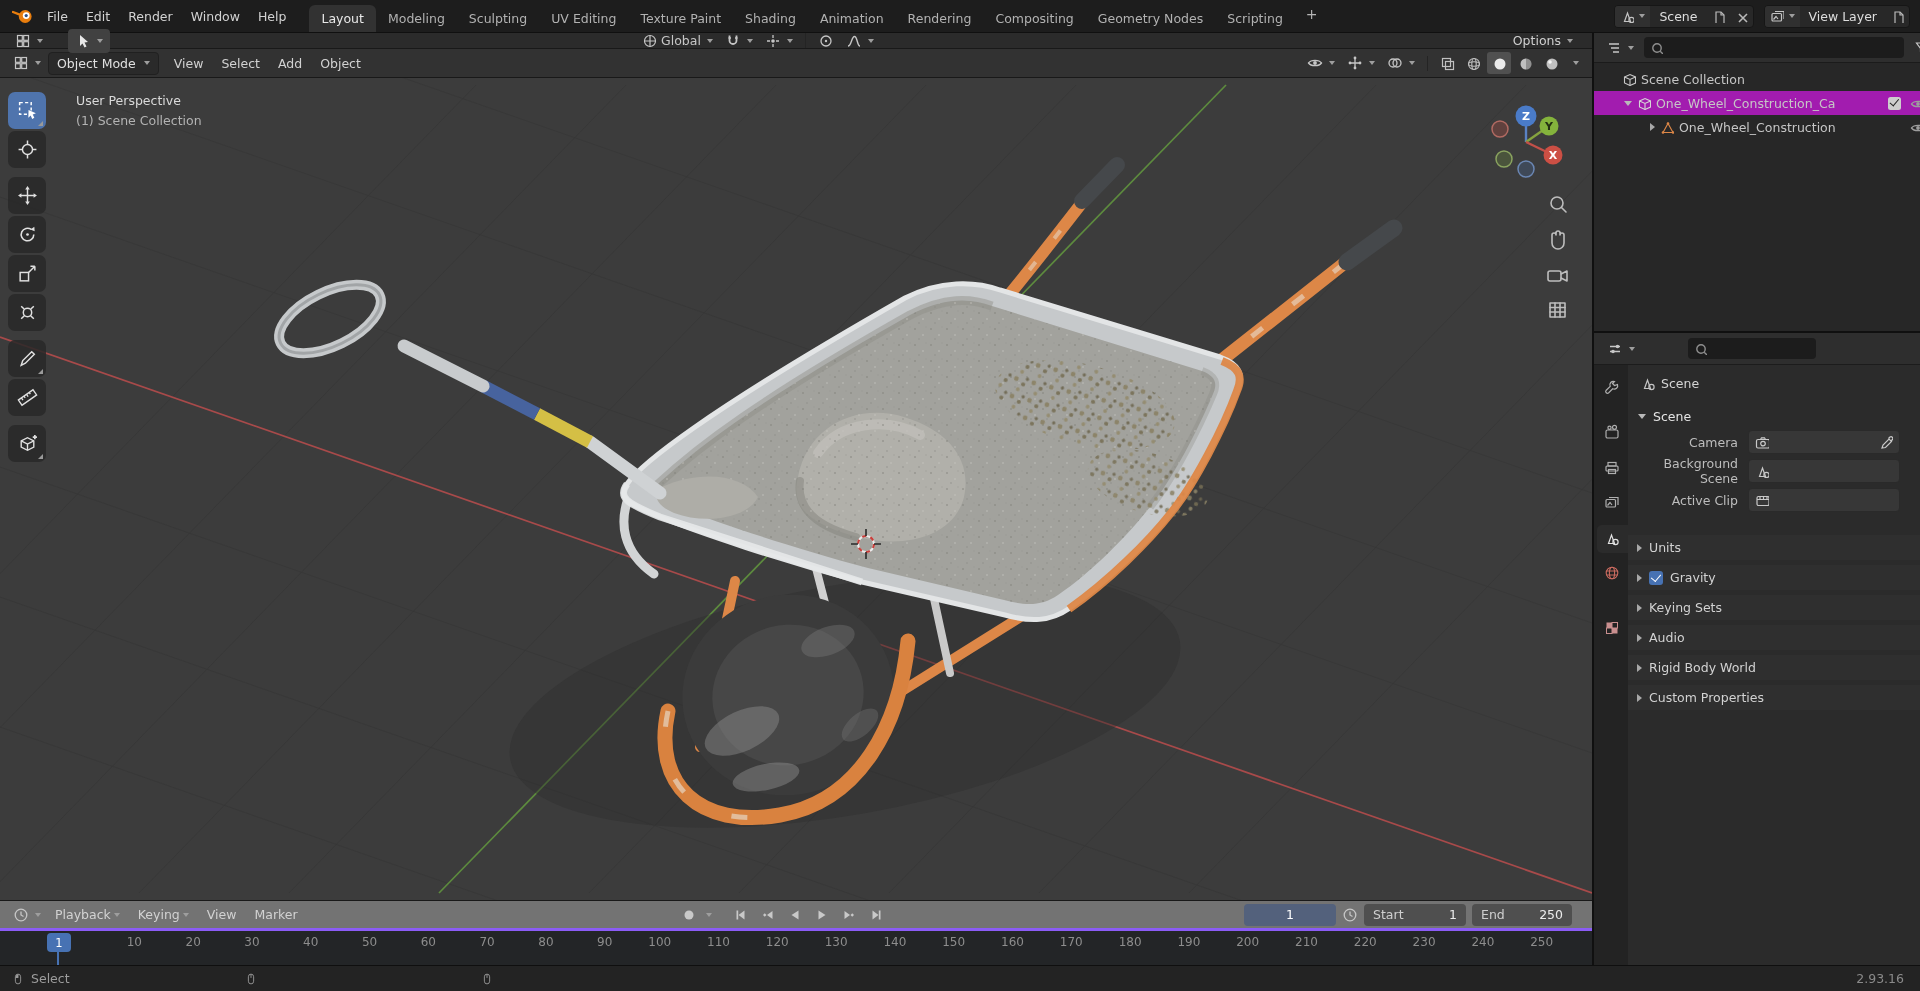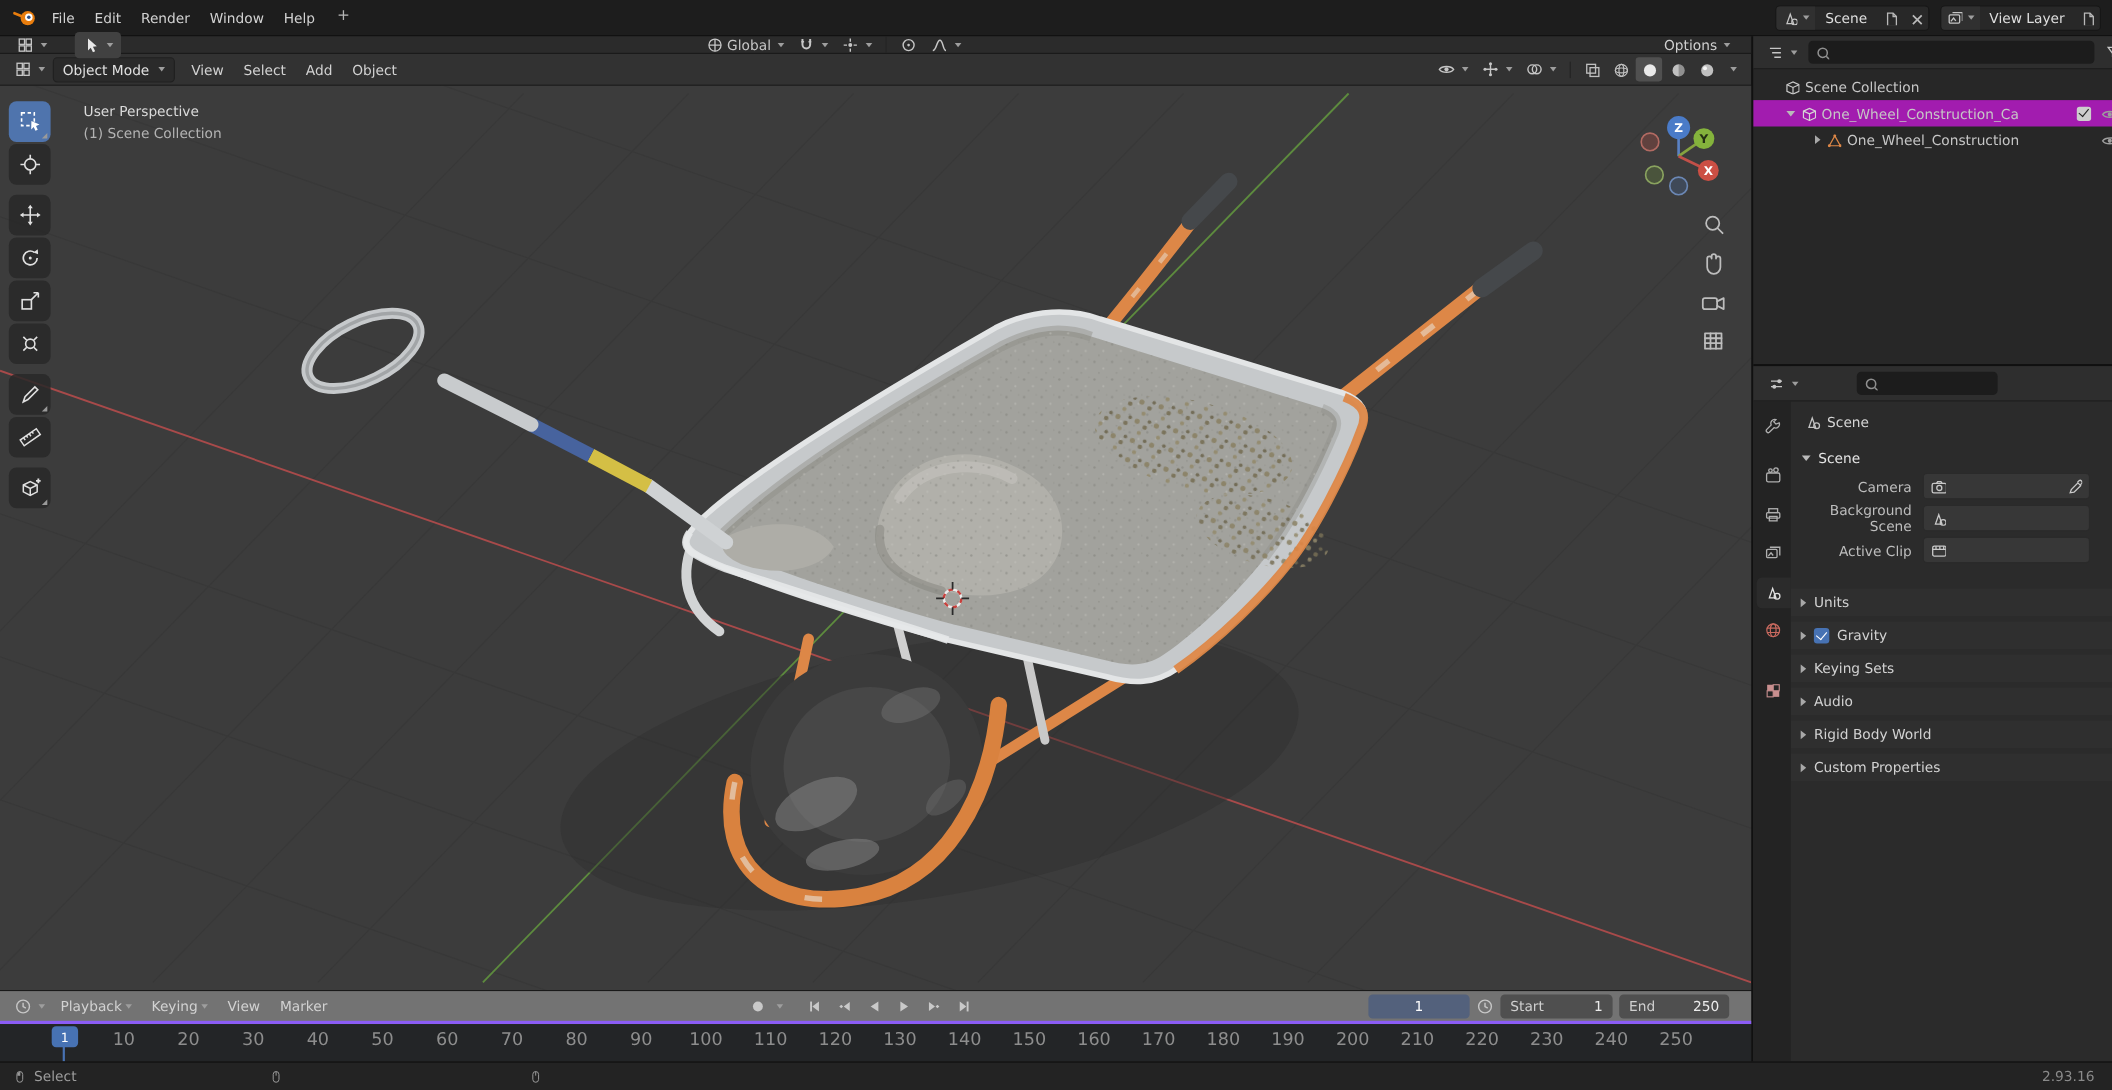--- a/index.html
+++ b/index.html
@@ -79,21 +79,21 @@
   .tp-btn svg { width:15px; height:15px; }
   .tl-right { position:absolute; right:20px; top:0; height:100%; display:flex; align-items:center; gap:6px; }
   .tlfield { height:22px; border-radius:4px; background:#4f4f4f; display:flex; align-items:center; padding:0 9px; font-size:12.5px; color:#ececec; }
   .tlfield .lab { color:#cfcfcf; margin-right:auto; padding-right:8px; }
   .frame-field { width:92px; background:#53617c; justify-content:center; color:#fff; }
   .start-field { width:102px; }
   .end-field { width:100px; }
   .clockbtn { color:#c6c6c6; display:flex; align-items:center; }
   .tl-ruler { flex:1; position:relative; background:#232527; }
   .ruler-marks { position:absolute; left:83.2px; top:4px; display:flex; }
-  .rmark { width:58.8px; flex:none; text-align:center; font-size:16px; color:#8d8d8d; }
+  .rmark { width:58.8px; flex:none; text-align:right; font-size:12px; color:#8d8d8d; }
   .playhead { position:absolute; left:47px; top:2px; width:24px; height:19px; background:#4772b3; border-radius:4px; color:#fff; font-size:11.5px; display:flex; align-items:center; justify-content:center; z-index:2; }
   .ph-line { position:absolute; left:57px; top:20px; bottom:0; width:2px; background:#4772b3; }
 
   
   .outliner { height:300px; flex:none; display:flex; flex-direction:column; border-bottom:2px solid #101010; background:#272727; }
   .ol-header { height:30px; flex:none; background:#2e2e2e; border-bottom:1px solid #1b1b1b; display:flex; align-items:center; padding:0 7px; gap:5px; }
   .searchbox { display:flex; align-items:center; gap:4px; background:#1c1c1c; border-radius:4px; height:21px; padding:0 6px; flex:1; min-width:0; }
   .searchbox svg { width:13px; height:13px; color:#8f8f8f; flex:none; }
   .search-input { background:transparent; border:none; outline:none; color:#ddd; font-size:12px; width:100%; font-family:inherit; }
   .ol-body { padding-top:4px; }
@@ -396,20 +396,34 @@
       </svg>
     </div>
     <nav class="menus">
 
     <div class="menu-item">File</div>
         <div class="menu-item">Edit</div>
         <div class="menu-item">Render</div>
         <div class="menu-item">Window</div>
         <div class="menu-item">Help</div>
       </nav>
+    <div class="tabs">
+
+    <div class="ws-tab active">Layout</div>
+        <div class="ws-tab">Modeling</div>
+        <div class="ws-tab">Sculpting</div>
+        <div class="ws-tab">UV Editing</div>
+        <div class="ws-tab">Texture Paint</div>
+        <div class="ws-tab">Shading</div>
+        <div class="ws-tab">Animation</div>
+        <div class="ws-tab">Rendering</div>
+        <div class="ws-tab">Compositing</div>
+        <div class="ws-tab">Geometry Nodes</div>
+        <div class="ws-tab">Scripting</div>
+      </div>
     <div class="ws-add">+</div>
     <div class="topbar-right">
       <div class="idwidget">
         <div class="idicon">
           <svg class="i">
               <use href="#i-coneball"></use>
             </svg>
             <i class="chev"></i>
         </div>
         <div class="idname">Scene</div>

